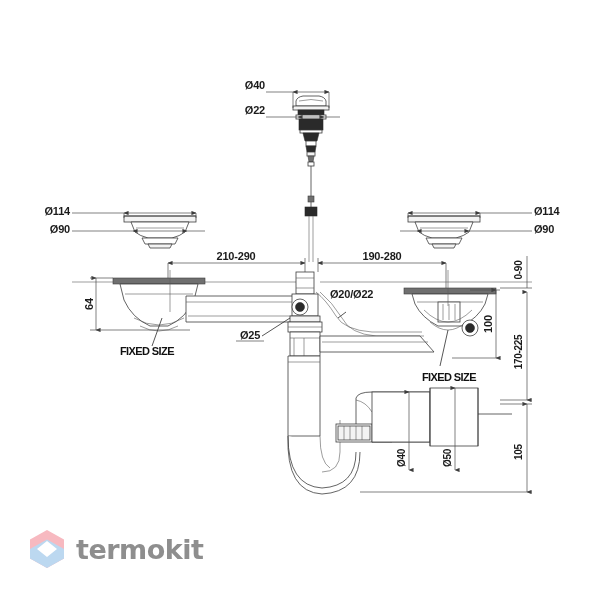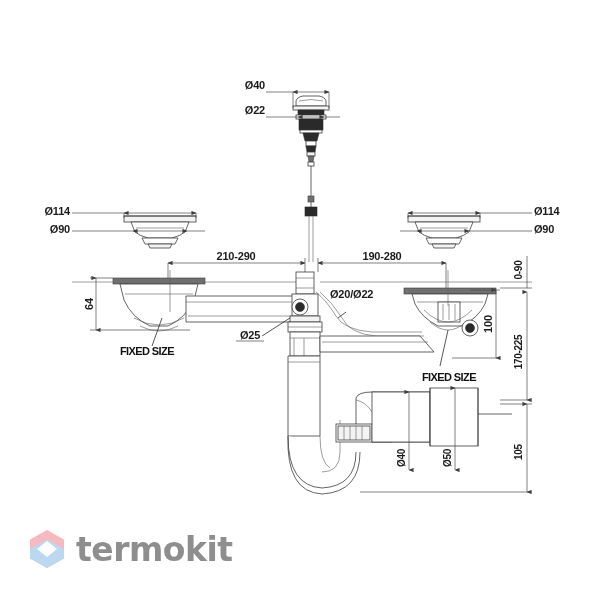--- a/index.html
+++ b/index.html
@@ -99,21 +99,21 @@
     align-items: center;
     gap: 12px;
   }
   #logo-mark {
     width: 34px;
     height: 38px;
     flex: 0 0 auto;
   }
   #logo-text {
     font-family: "DejaVu Sans", sans-serif;
-    font-size: 33px;
+    font-size: 27px;
     font-weight: 700;
     color: #8e8e8e;
     letter-spacing: -0.5px;
     line-height: 1;
   }
 </style>
 </head>
 <body>
 
 <div id="drawing-root">

